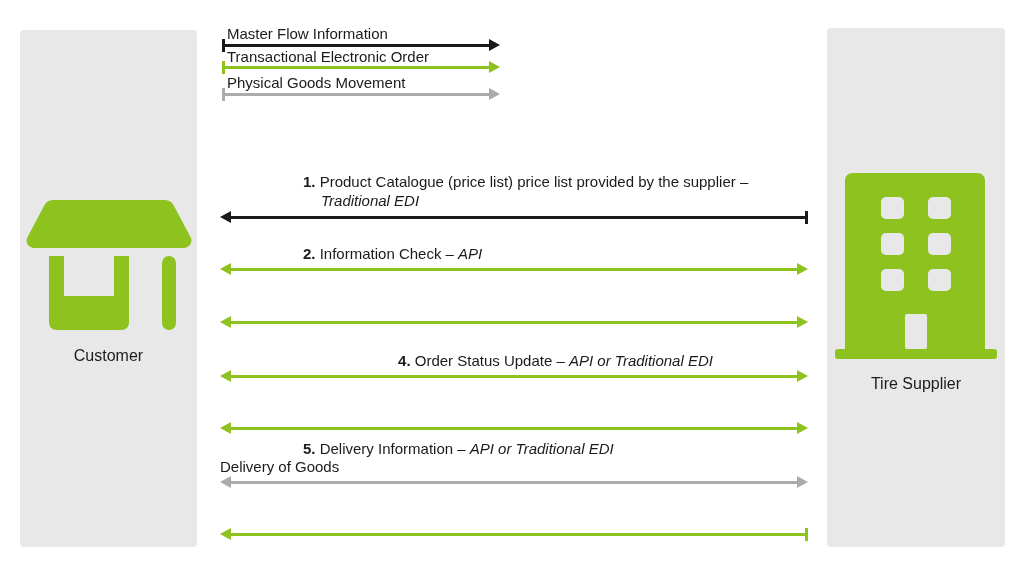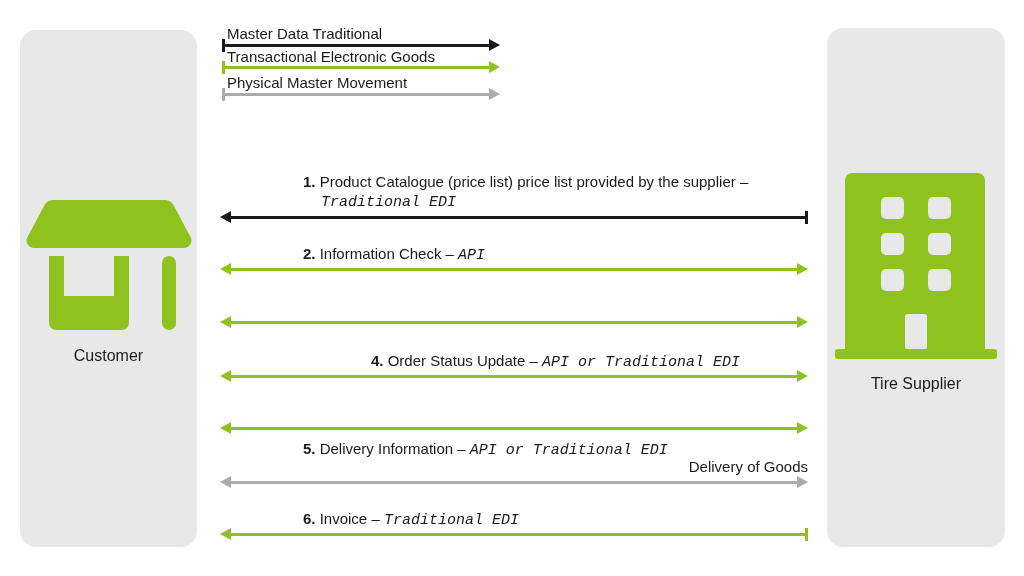--- a/index.html
+++ b/index.html
@@ -2,21 +2,21 @@
 <html style="--green: #8DC21F; --gray: #ABABAB; --black: #1A1A1A; --panel: #E8E8E8;"><head>
 <meta charset="utf-8">
 <style>
   html,body { margin:0; padding:0; }
   body {
     width:1024px; height:576px; background:#ffffff; position:relative;
     font-family:"Liberation Sans", sans-serif; color:#1b1b1b; overflow:hidden;
   }
   :root { --green:#8DC21F; --gray:#ABABAB; --black:#1A1A1A; --panel:#E8E8E8; }
 
-  .panel { position:absolute; background:var(--panel); border-radius:16px; }
+  .panel { position:absolute; background:var(--panel); border-radius:4px; }
   #panel-customer { left:20px; top:30px; width:177px; height:517px; }
   #panel-supplier { left:827px; top:28px; width:178px; height:519px; }
   .entity-icon { position:absolute; }
   #store-icon    { left:6px;  top:170px; }
   #building-icon { left:8px;  top:145px; }
   .entity-label { position:absolute; left:0; width:100%; text-align:center;
                   font-size:16px; color:#1b1b1b; }
   #customer-label { top:317px; }
   #supplier-label { top:347px; }
 
@@ -27,27 +27,27 @@
   #legend-label-0 { top:26px; } #legend-arrow-0 { top:38px; }
   #legend-label-1 { top:49px; } #legend-arrow-1 { top:60px; }
   #legend-label-2 { top:75px; } #legend-arrow-2 { top:87px; }
 
   
   #flows { position:absolute; left:220px; top:0; width:588px; height:484px; }
   .flow-arrow { position:absolute; left:0; right:0; height:14px; }
   .flow-label { position:absolute; left:83px; right:0; font-size:15px; line-height:19px;
                 padding-left:18px; text-indent:-18px; }
   .flow-label .num { font-weight:bold; }
-  .flow-label .it  { font-style:italic;font-family:Liberation Mono, monospace; }
+  .flow-label .it  { font-style:italic; }
   #flow-arrow-0 { top:210px; } #flow-label-0 { top:172px; }
   #flow-arrow-1 { top:262px; } #flow-label-1 { top:244px; }
   #flow-arrow-2 { top:315px; } #flow-label-2 { top:297px; }
   #flow-arrow-3 { top:369px; } #flow-label-3 { top:351px;text-align:center; }
   #flow-arrow-4 { top:421px; } #flow-label-4 { top:403px;margin-top:36px; }
-  #flow-arrow-5 { top:475px; } #flow-label-5 { top:457px; left:0; right:0; text-align:right; padding-left:0; text-indent:0; }
+  #flow-arrow-5 { top:475px; } #flow-label-5 { top:457px; left:0; right:0; text-align:left; padding-left:0; text-indent:0; }
   #flow-arrow-6 { top:527px; } #flow-label-6 { top:509px; }
 
   
   .arrow { display:flex; align-items:center; height:100%; }
   .c-black { --c: var(--black); }
   .c-green { --c: var(--green); }
   .c-gray  { --c: var(--gray); }
   .shaft { flex:1; height:3px; background:var(--c); }
   .tick  { width:3px; height:13px; background:var(--c); }
   .tri { width:0; height:0; border-top:6px solid transparent; border-bottom:6px solid transparent; }
@@ -77,37 +77,37 @@
       <rect fill="#E8E8E8" x="46" y="60" width="23" height="22" rx="5"></rect>
       <rect fill="#E8E8E8" x="93" y="60" width="23" height="22" rx="5"></rect>
       <rect fill="#E8E8E8" x="46" y="96" width="23" height="22" rx="5"></rect>
       <rect fill="#E8E8E8" x="93" y="96" width="23" height="22" rx="5"></rect>
       <rect fill="#E8E8E8" x="70" y="141" width="22" height="35" rx="2"></rect>
     </svg>
     <div class="entity-label" id="supplier-label">Tire Supplier</div>
   </div>
 
   <div id="legend">
-    <div class="legend-label" id="legend-label-0">Master Data Traditional</div>
+    <div class="legend-label" id="legend-label-0">Master Flow Information</div>
     <div class="legend-arrow" id="legend-arrow-0">
       <div class="arrow c-black">
           <div class="tick"></div>
           <div class="shaft"></div>
           <div class="tri right"></div>
         </div>
     </div>
-    <div class="legend-label" id="legend-label-1">Transactional Electronic Goods</div>
+    <div class="legend-label" id="legend-label-1">Transactional Electronic Order</div>
     <div class="legend-arrow" id="legend-arrow-1">
       <div class="arrow c-green">
           <div class="tick"></div>
           <div class="shaft"></div>
           <div class="tri right"></div>
         </div>
     </div>
-    <div class="legend-label" id="legend-label-2">Physical Master Movement</div>
+    <div class="legend-label" id="legend-label-2">Physical Goods Movement</div>
     <div class="legend-arrow" id="legend-arrow-2">
       <div class="arrow c-gray">
           <div class="tick"></div>
           <div class="shaft"></div>
           <div class="tri right"></div>
         </div>
     </div>
   </div>
 
   <div id="flows">
@@ -173,24 +173,20 @@
       <span>Delivery of Goods</span>
     </div>
     <div class="flow-arrow" id="flow-arrow-5">
       <div class="arrow c-gray">
           <div class="tri left"></div>
           <div class="shaft"></div>
           <div class="tri right"></div>
         </div>
     </div>
 
-    <div class="flow-label" id="flow-label-6">
-      <span class="num">6.</span>
-      <span>Invoice – </span><span class="it">Traditional EDI</span>
-    </div>
     <div class="flow-arrow" id="flow-arrow-6">
       <div class="arrow c-green">
           <div class="tri left"></div>
           <div class="shaft"></div>
           <div class="tick"></div>
         </div>
     </div>
 
   </div>
 </div>

